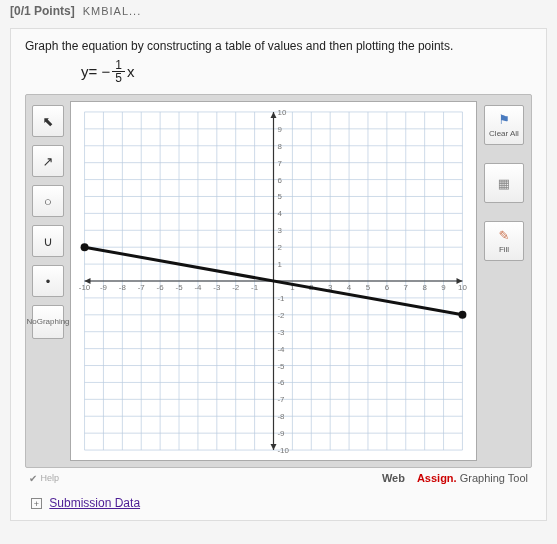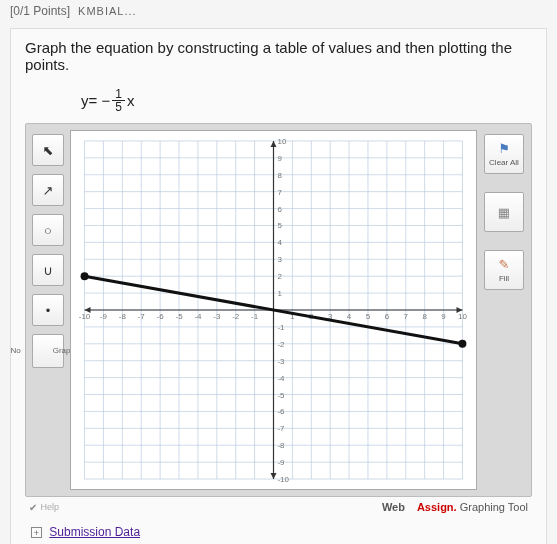--- a/index.html
+++ b/index.html
@@ -1,34 +1,34 @@
 <!DOCTYPE html>
 <html><head>
 <meta charset="utf-8">
 <style>
   * { box-sizing: border-box; margin: 0; padding: 0; font-family: Arial, sans-serif; }
   body { background: #f5f5f5; width: 557px; height: 544px; overflow: hidden; font-size: 12px; }
   
   .top-bar { display: flex; align-items: center; gap: 8px; padding: 4px 10px; }
-  .points-label { color: #666; font-size: 12px; font-weight: normal; }
+  .points-label { color: #666; font-size: 12px; font-weight: bold; }
   .pill-button { border: 1px solid #888; background: #fff; padding: 4px 10px; font-size: 11px; letter-spacing: 0.5px; cursor: pointer; }
   .cutoff { color: #666; font-size: 11px; letter-spacing: 1px; }
   
   .content { background: #fafafa; border: 1px solid #ddd; margin: 6px 10px 0 10px; padding: 10px 14px; }
-  .prompt { font-size: 15px; color: #222; margin-bottom: 15px; }
+  .prompt { font-size: 12px; color: #222; margin-bottom: 6px; }
   .equation { font-size: 15px; color: #222; margin: 4px 0 10px 56px; display: flex; align-items: center; }
   .frac { display: inline-flex; flex-direction: column; align-items: center; margin: 0 2px; font-size: 12px; line-height: 1; }
   .frac .num { border-bottom: 1px solid #222; padding: 0 3px; }
   .frac .den { padding: 0 3px; }
   
   .graph-panel { background: #d9d9d9; border: 1px solid #bbb; padding: 6px; display: flex; gap: 6px; border-radius: 2px; }
   
   .left-tools { display: flex; flex-direction: column; gap: 8px; align-items: center; padding-top: 4px; }
   .tool { width: 32px; height: 32px; background: linear-gradient(#fff,#eee); border: 1px solid #aaa; border-radius: 2px; display: flex; align-items: center; justify-content: center; cursor: pointer; font-size: 13px; color: #333; }
-  .tool.nosol { font-size: 8px; line-height: 1; text-align: center; height: 34px; color: #666; gap: 16px; }
+  .tool.nosol { font-size: 8px; line-height: 1; text-align: center; height: 34px; color: #666; }
   
   .canvas-wrap { background: #fff; border: 1px solid #aaa; flex: 1; position: relative; height: 360px; }
   .grid-svg { width: 100%; height: 100%; display: block; }
   
   .right-tools { display: flex; flex-direction: column; gap: 18px; align-items: center; padding-top: 4px; width: 42px; }
   .rtool { width: 40px; height: 40px; background: linear-gradient(#fff,#eee); border: 1px solid #aaa; border-radius: 2px; display: flex; flex-direction: column; align-items: center; justify-content: center; cursor: pointer; font-size: 8px; color: #555; gap: 2px; }
   .rtool .ico { font-size: 13px; color: #4a7bbf; }
   .rtool.fill .ico { color: #c75; }
   
   .graph-footer { display: flex; justify-content: space-between; align-items: center; margin-top: 4px; padding: 0 4px; }

